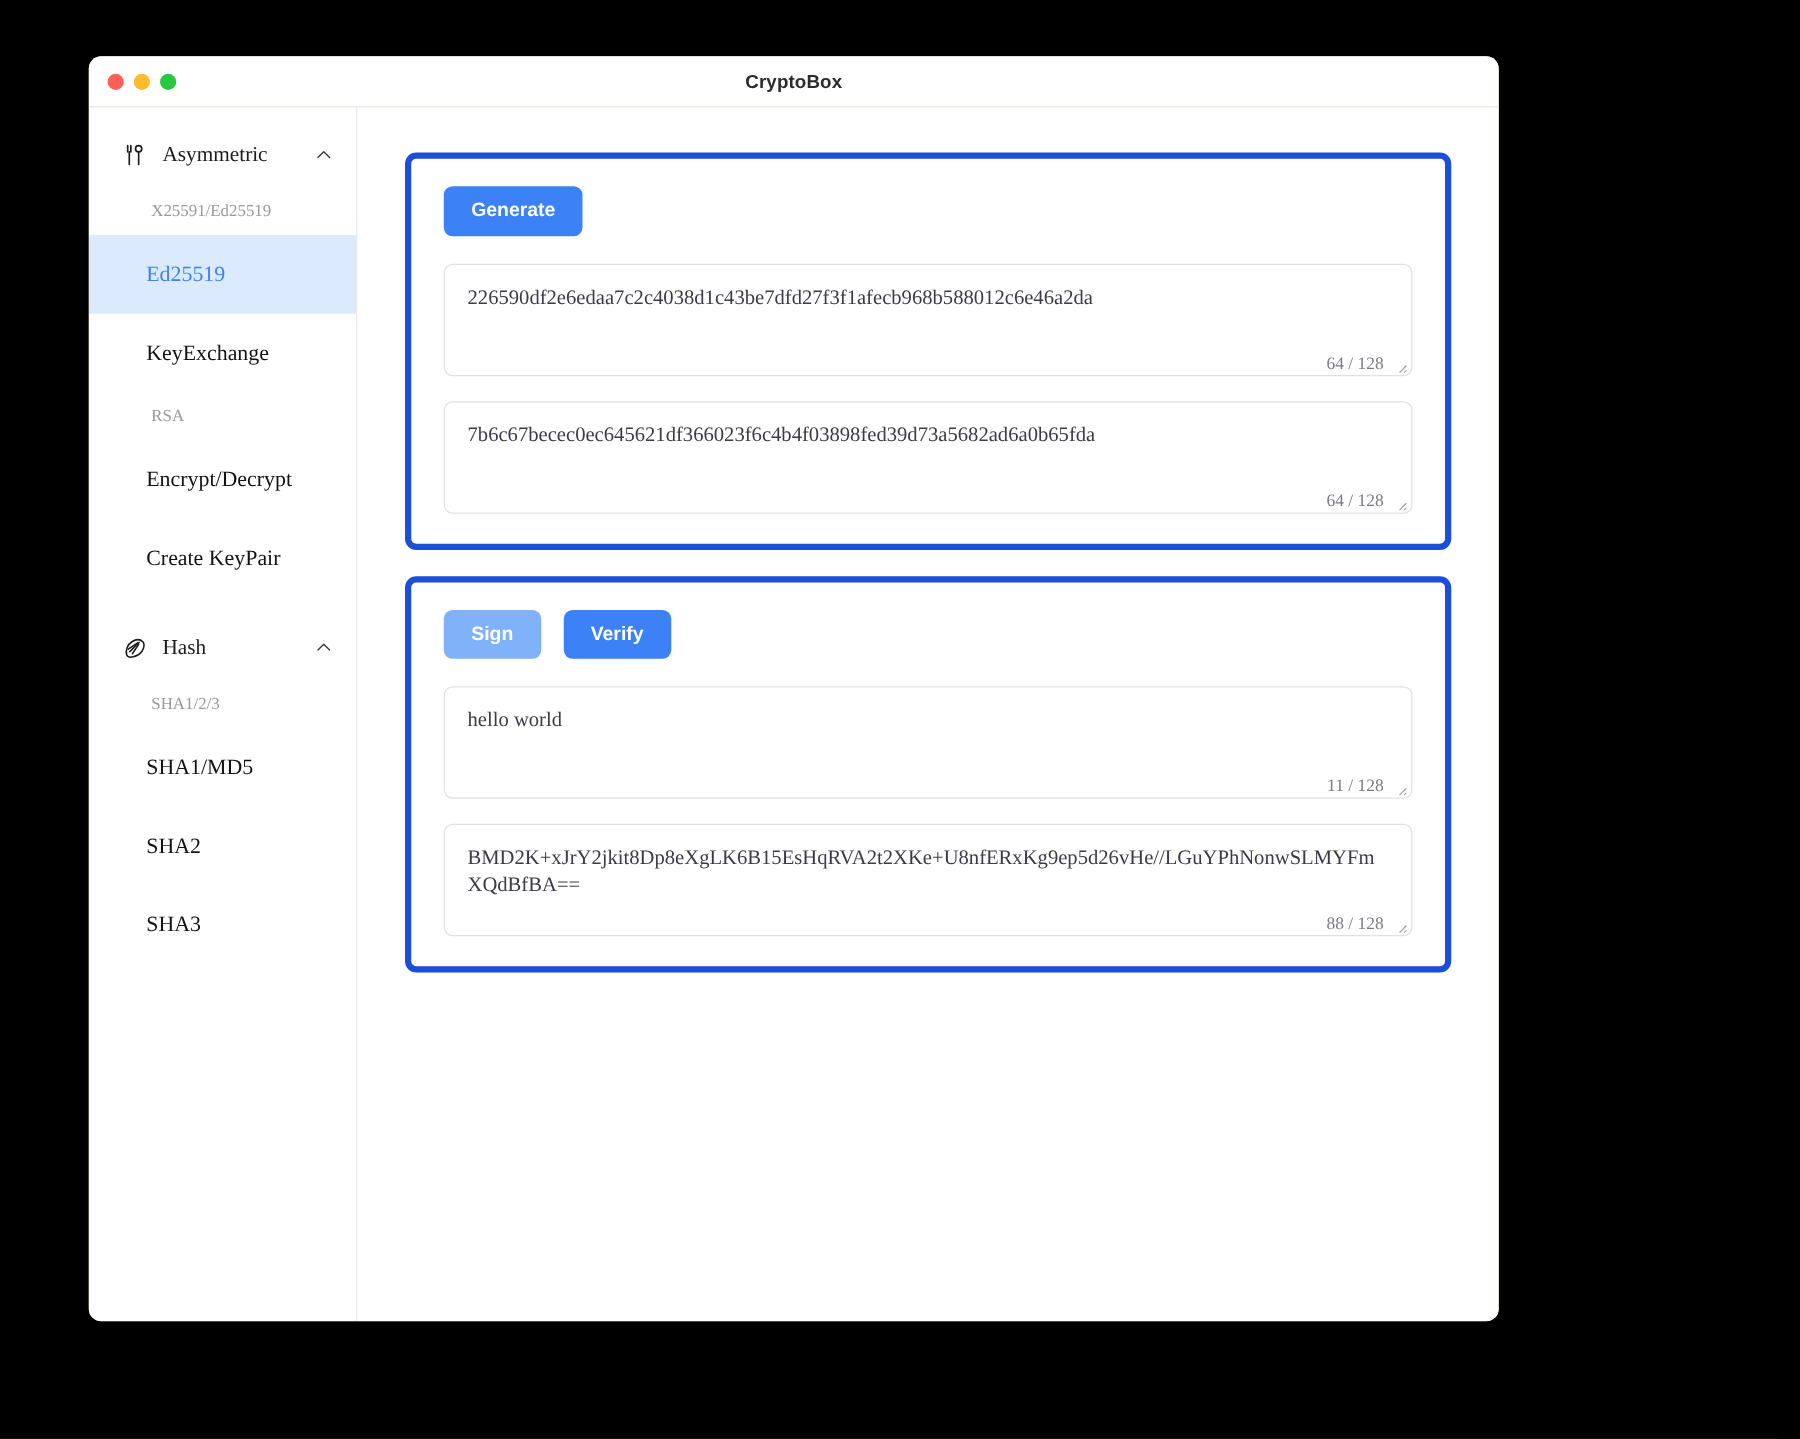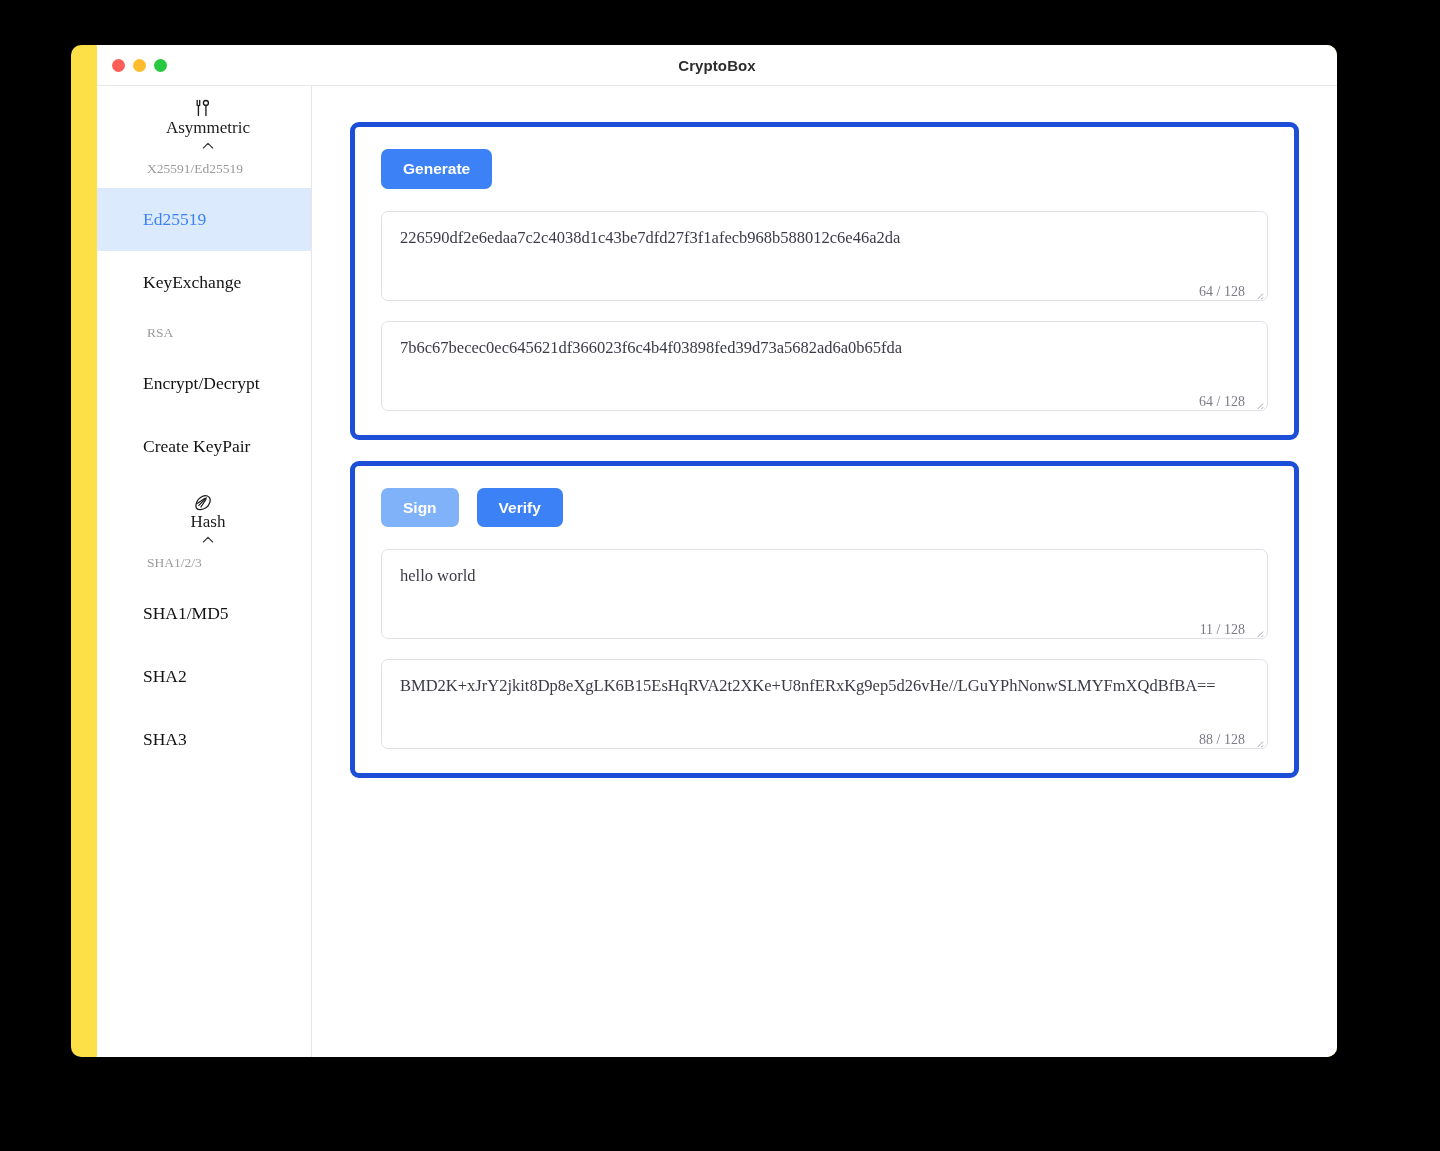--- a/index.html
+++ b/index.html
@@ -5,28 +5,27 @@
   * { box-sizing: border-box; margin: 0; padding: 0; }
   html, body {
     width: 1440px; height: 1151px;
     background: #000;
     font-family: "Liberation Serif", serif;
     overflow: hidden;
   }
   .window {
     position: absolute;
     left: 71px; top: 45px;
-    width: 1266px; height: 1012px;
-    background: #fde047;
+    width: 1128px; height: 1012px;
+    background: #fef9c3;
     border-radius: 10px;
     overflow: hidden;
     box-shadow: 0 6px 26px rgba(0,0,0,0.35);
     display: flex;
     flex-direction: column;
-    padding-left: 26px;
   }
   
   .titlebar {
     height: 41px;
     min-height: 41px;
     background: #ffffff;
     border-bottom: 1px solid #e8e8e8;
     position: relative;
     display: flex;
     align-items: center;
@@ -64,21 +63,20 @@
     border-right: 1px solid #e6e6e6;
     padding-top: 12px;
     overflow: hidden;
   }
   .group-header {
     display: flex;
     align-items: center;
     height: 52px;
     padding: 0 18px 0 26px;
     cursor: pointer;
-    flex-direction: column;
   }
   .group-icon {
     width: 22px; height: 22px;
     display: inline-flex;
     align-items: center;
     justify-content: center;
     color: #1b1b1b;
     margin-right: 11px;
   }
   .group-label {

